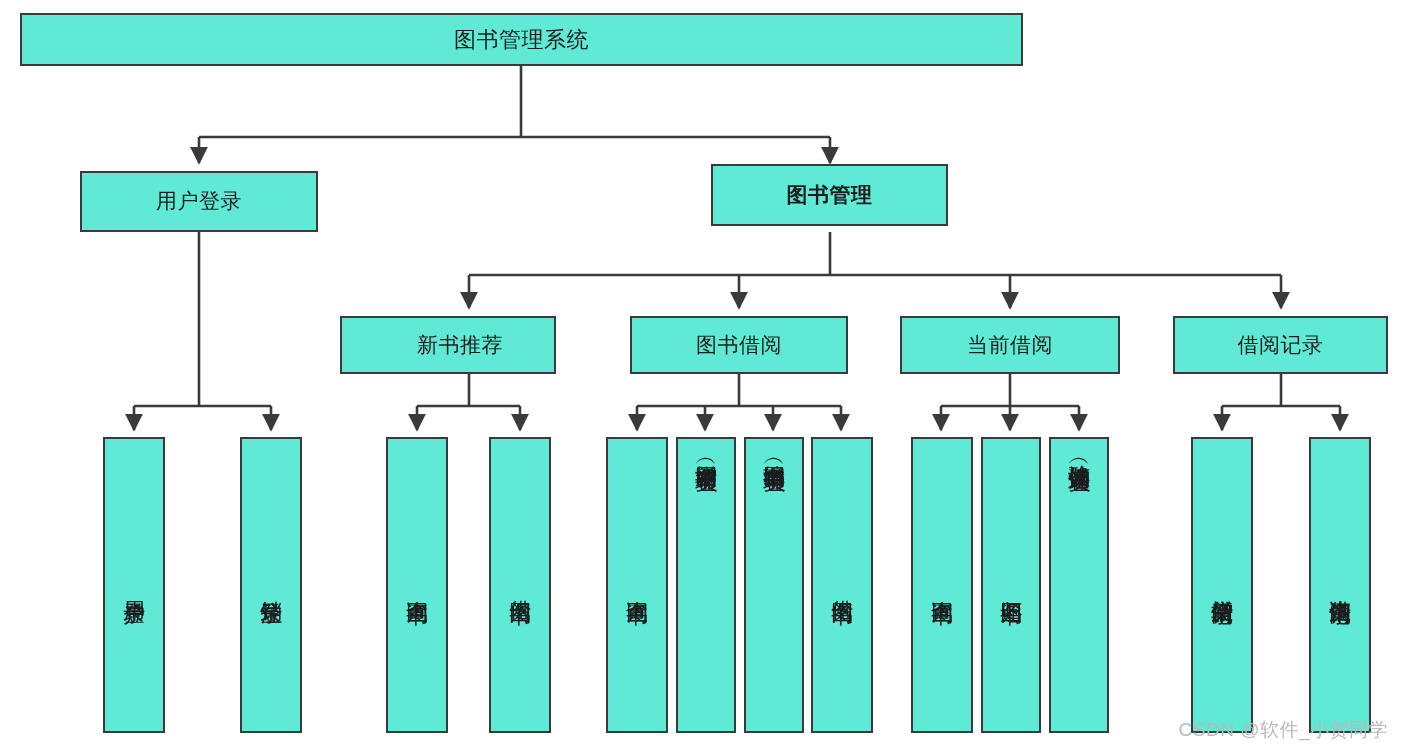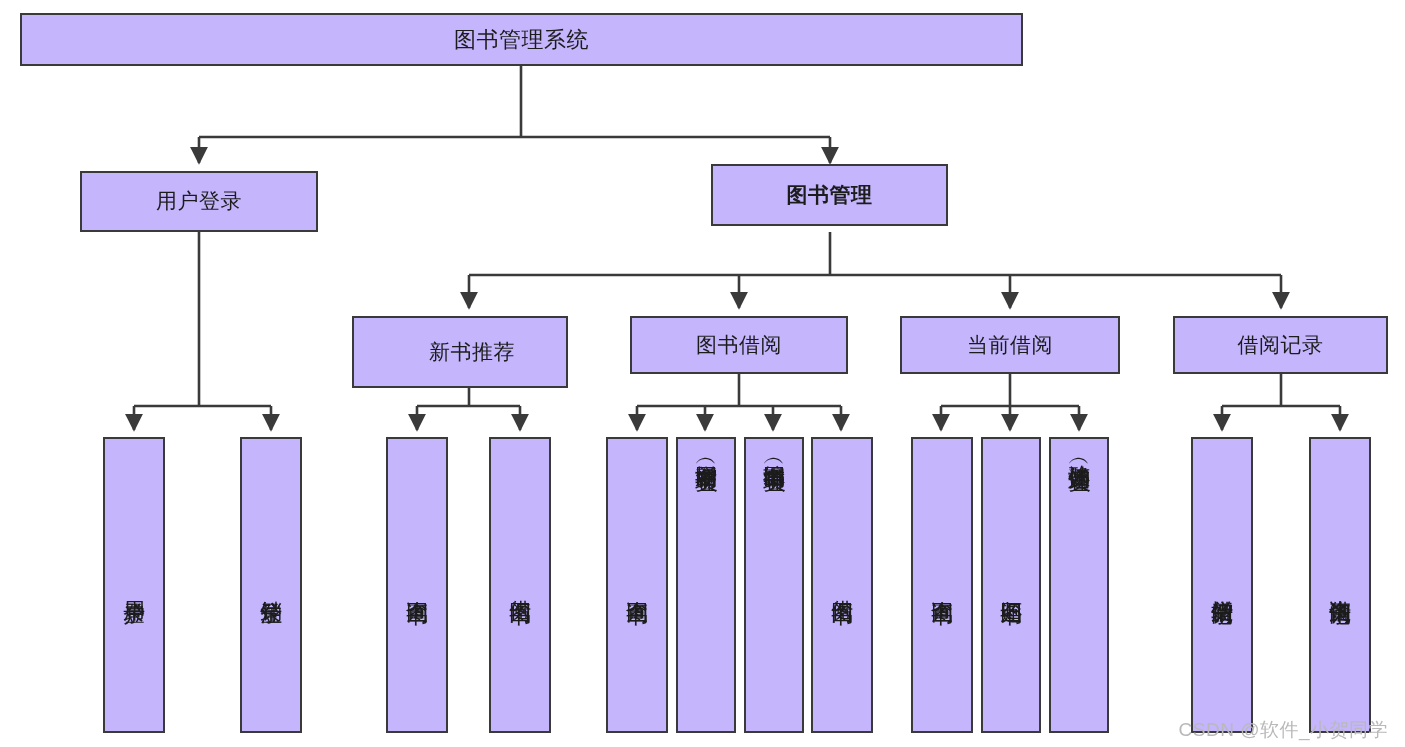--- a/index.html
+++ b/index.html
@@ -23,21 +23,21 @@
     position: absolute;
     left: 0;
     top: 0;
     width: 1405px;
     height: 747px;
     pointer-events: none;
   }
   .node {
     position: absolute;
     box-sizing: border-box;
-    background: #c4b5fd;
+    background: #5eead4;
     border: 2.5px solid #3a3a3a;
     display: flex;
     align-items: center;
     justify-content: center;
     z-index: 2;
   }
   .node .label {
     font-size: 21px;
     line-height: 1.18;
     letter-spacing: 0.5px;
@@ -131,21 +131,21 @@
     <span class="label">图书管理系统</span>
   </div>
 
   <div class="node" style="left:80px; top:171px; width:238px; height:61px;">
     <span class="label">用户登录</span>
   </div>
   <div class="node" style="left:711px; top:164px; width:237px; height:62px;font-weight:bold;">
     <span class="label">图书管理</span>
   </div>
 
-  <div class="node" style="left:352px; top:316px; width:216px; height:72px;padding-left:24px;">
+  <div class="node" style="left:340px; top:316px; width:216px; height:58px;padding-left:24px;">
     <span class="label">新书推荐</span>
   </div>
   <div class="node" style="left:630px; top:316px; width:218px; height:58px;">
     <span class="label">图书借阅</span>
   </div>
   <div class="node" style="left:1173px; top:316px; width:215px; height:58px;">
     <span class="label">借阅记录</span>
   </div>
   <div class="node" style="left:900px; top:316px; width:220px; height:58px;">
     <span class="label">当前借阅</span>

